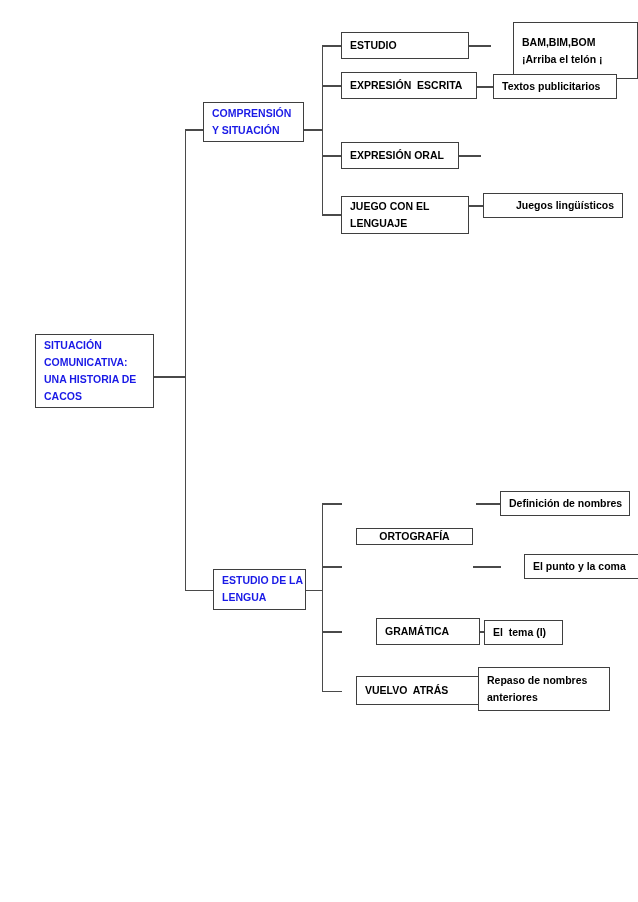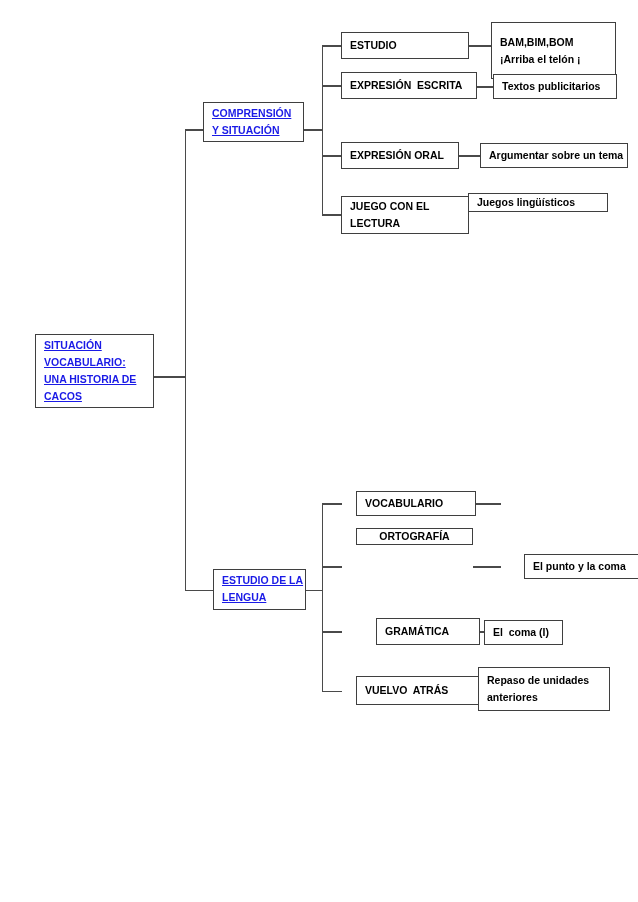--- a/index.html
+++ b/index.html
@@ -32,21 +32,20 @@
     padding: 3px 8px;
   }
   .node .line {
     font-size: 10.5px;
     font-weight: bold;
     line-height: 17px;
     white-space: pre;
   }
   .lvl1 .line, .lvl2 .line {
     color: #1a1ae6;
-    text-decoration: underline;
   }
   .lvl3 .line, .lvl4 .line {
     color: #000000;
   }
   .connector {
     position: absolute;
     background: #4a4a4a;
   }
   .connector.h { height: 1.5px; }
   .connector.v { width: 1.5px; }
@@ -83,84 +82,81 @@
   <div class="connector h" style="left:321.5px; top:631px; width:20px;"></div>
   <div class="connector h" style="left:321.5px; top:690.5px; width:20px;"></div>
 
   <div class="connector h" style="left:476px; top:503px; width:25px;"></div>
   <div class="connector h" style="left:473px; top:566px; width:28px;"></div>
   <div class="connector h" style="left:464px; top:631px; width:20px;"></div>
   <div class="connector h" style="left:458px; top:690.5px; width:21px;"></div>
 
   <div class="node lvl1" style="left:35px; top:334px; width:119px; height:74px;">
     <span class="line">SITUACIÓN</span>
-    <span class="line">VOCABULARIO:</span>
+    <span class="line">COMUNICATIVA:</span>
     <span class="line">UNA HISTORIA DE</span>
     <span class="line">CACOS</span>
   </div>
 
   <div class="node lvl2" style="left:203px; top:102px; width:101px; height:40px;">
     <span class="line">COMPRENSIÓN</span>
     <span class="line">Y SITUACIÓN</span>
   </div>
 
   <div class="node lvl3" style="left:341px; top:32px; width:128px; height:27px;">
     <span class="line">ESTUDIO</span>
   </div>
-  <div class="node lvl4" style="left:491px; top:22px; width:125px; height:57px;">
+  <div class="node lvl4" style="left:513px; top:22px; width:125px; height:57px;">
     <span class="line">BAM,BIM,BOM</span>
     <span class="line">¡Arriba el telón ¡</span>
   </div>
 
   <div class="node lvl3" style="left:341px; top:72px; width:136px; height:27px;">
     <span class="line">EXPRESIÓN  ESCRITA</span>
   </div>
   <div class="node lvl4" style="left:493px; top:74px; width:124px; height:25px;">
     <span class="line">Textos publicitarios</span>
   </div>
 
   <div class="node lvl3" style="left:341px; top:142px; width:118px; height:27px;">
     <span class="line">EXPRESIÓN ORAL</span>
   </div>
-  <div class="node lvl4" style="left:480px; top:143px; width:148px; height:25px;">
-    <span class="line">Argumentar sobre un tema</span>
-  </div>
 
   <div class="node lvl3" style="left:341px; top:196px; width:128px; height:38px;">
     <span class="line">JUEGO CON EL</span>
-    <span class="line">LECTURA</span>
+    <span class="line">LENGUAJE</span>
   </div>
-  <div class="node lvl4" style="left:468px; top:193px; width:140px; height:19px;">
+  <div class="node lvl4" style="left:483px; top:193px; width:140px; height:25px;align-items:flex-end;">
     <span class="line">Juegos lingüísticos</span>
   </div>
 
   <div class="node lvl2" style="left:213px; top:569px; width:93px; height:41px;justify-content:flex-end;">
     <span class="line">ESTUDIO DE LA</span>
     <span class="line">LENGUA</span>
   </div>
 
-  <div class="node lvl3" style="left:356px; top:491px; width:120px; height:25px;">
-    <span class="line">VOCABULARIO</span>
+  <div class="node lvl4" style="left:500px; top:491px; width:130px; height:25px;">
+    <span class="line">Definición de nombres</span>
   </div>
 
   <div class="node lvl3" style="left:356px; top:528px; width:117px; height:17px;text-align:center;">
     <span class="line">ORTOGRAFÍA</span>
   </div>
   <div class="node lvl4" style="left:500px; top:554px; width:117px; height:25px;margin-left:24px;">
     <span class="line">El punto y la coma</span>
   </div>
 
   <div class="node lvl3" style="left:376px; top:618px; width:104px; height:27px;">
     <span class="line">GRAMÁTICA</span>
   </div>
   <div class="node lvl4" style="left:484px; top:620px; width:79px; height:25px;">
-    <span class="line">El  coma (I)</span>
+    <span class="line">El  tema (I)</span>
   </div>
 
   <div class="node lvl3" style="left:356px; top:676px; width:124px; height:29px;">
     <span class="line">VUELVO  ATRÁS</span>
   </div>
   <div class="node lvl4" style="left:478px; top:667px; width:132px; height:44px;">
-    <span class="line">Repaso de unidades</span>
+    <span class="line">Repaso de nombres</span>
     <span class="line">anteriores</span>
   </div>
 
 </div>
 
 </body></html>

